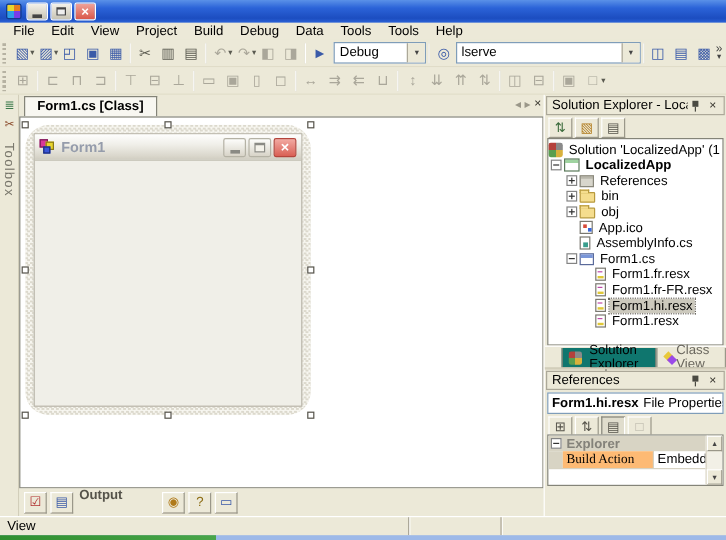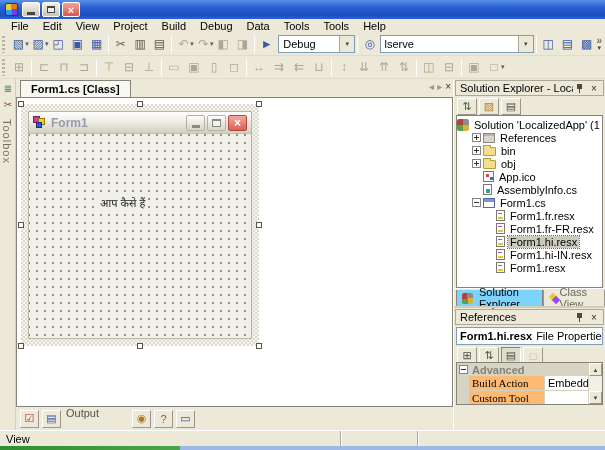--- a/index.html
+++ b/index.html
@@ -58,21 +58,21 @@
   .tabbar { position:absolute; top:0; left:0; right:0; height:18px; background:#ece9d8; display:flex; align-items:flex-end; }
   .doctab { margin-left:4px; height:17px; background:#f8f7f1; border:1px solid #848478; border-bottom:none;
     padding:0 10px; font-weight:bold; display:flex; align-items:center; }
   .tabnav { position:absolute; right:2px; top:2px; display:flex; gap:3px; }
   .tabnav span { font-size:10px; color:#9a9789; }
   .tabnav .tclose { color:#33312a; }
   .canvas { position:absolute; top:18px; left:0; right:0; bottom:23px; background:#fff; border:1px solid #848478; overflow:hidden; }
 
   
   .sel { position:absolute; left:4px; top:6px; width:238px; height:242px;
-    background:repeating-conic-gradient(#dcd9cd 0% 25%, #f7f6f0 0% 50%) 0 0/4px 4px; }
+    background:repeating-conic-gradient(#dcd9cd 0% 25%, #f7f6f0 0% 50%) 0 0/4px 4px;border-radius:20px; }
   .designform { position:absolute; inset:7px; background:#f0efe8; border:1px solid #b8b5a8; display:flex; flex-direction:column; }
   .formtitle { height:22px; background:linear-gradient(180deg,#fefefd 0%,#f0efe9 40%,#dad7cc 85%,#d0cdc1 100%);
     border-bottom:1px solid #c4c1b4; display:flex; align-items:center; padding:0 4px; }
   .formicon { position:relative; width:14px; height:13px; margin-right:4px; }
   .formicon i { position:absolute; display:block; }
   .formicon .sq1 { width:7px; height:7px; background:#d8389a; border:1px solid #7a1a56; left:0; top:0; }
   .formicon .sq2 { width:7px; height:7px; background:#e8d52f; border:1px solid #8a7a12; left:5px; top:2px; }
   .formicon .sq3 { width:6px; height:6px; background:#3a56d8; border:1px solid #1a2a7a; left:3px; top:6px; }
   .formtitle .ftext { font-weight:bold; font-size:12px; color:#959cab; flex:1; }
   .fbtns { display:flex; gap:2px; }
@@ -89,21 +89,21 @@
   .h.tl{left:-3px;top:-3px;} .h.tc{left:calc(50% - 3px);top:-3px;} .h.tr{right:-3px;top:-3px;}
   .h.ml{left:-3px;top:calc(50% - 3px);} .h.mr{right:-3px;top:calc(50% - 3px);}
   .h.bl{left:-3px;bottom:-3px;} .h.bc{left:calc(50% - 3px);bottom:-3px;} .h.br{right:-3px;bottom:-3px;}
 
   
   .outputbar { position:absolute; left:0; right:0; bottom:0; height:23px; background:#ece9d8; display:flex; align-items:center; gap:3px; padding-left:4px; }
   .obtn { width:19px; height:18px; border:1px solid; border-color:#fff #9a9789 #9a9789 #fff; background:#ece9d8;
     display:flex; align-items:center; justify-content:center; font-size:11px; }
   .obtn.tl { color:#b03030; }
   .obtn.op { color:#3a5aa8; }
-  .olabel { color:#55534a; margin:0 30px 12px 2px; }
+  .olabel { color:#55534a; margin:0 30px 12px 2px;font-weight:bold; }
   .obtn.c1 { color:#b07a1a; } .obtn.c2 { color:#8a6a10; } .obtn.c3 { color:#3a5aa8; }
 
   
   .dock { position:absolute; left:453px; top:79px; width:152px; bottom:20px; background:#ece9d8; border-left:1px solid #fff; }
   .panel-hdr { height:16px; display:flex; align-items:center; padding:0 2px 0 4px; border:1px solid #aca899; background:#ece9d8; margin:1px 1px 0 1px; }
   .panel-hdr .ptitle { flex:1; white-space:nowrap; overflow:hidden; font-size:11px; }
   .hbtn { width:14px; height:13px; display:flex; align-items:center; justify-content:center; font-size:10px; color:#33312a; }
   .pin { position:relative; width:12px; height:12px; }
   .pin::before { content:""; position:absolute; left:3px; top:2px; width:5px; height:5px; background:#4a4a42; }
   .pin::after { content:""; position:absolute; left:5px; top:7px; width:1px; height:4px; background:#4a4a42; }
@@ -136,21 +136,21 @@
   .ic-cs { width:9px; height:11px; background:#fff; border:1px solid #7a7870; }
   .ic-cs::after { content:""; position:absolute; right:1px; bottom:1px; width:4px; height:4px; background:#3a9e8e; }
   .ic-form { width:12px; height:10px; border:1px solid #5a6a9a; background:#fff; }
   .ic-form::before { content:""; position:absolute; left:0; top:0; right:0; height:3px; background:#7a96d8; }
   .ic-resx { width:9px; height:11px; background:#fff; border:1px solid #7a7870; }
   .ic-resx::before { content:""; position:absolute; left:1px; bottom:1px; width:5px; height:2px; background:#e0c838; }
   .ic-resx::after { content:""; position:absolute; left:1px; top:2px; width:4px; height:1px; background:#c04aa8; }
 
   .se-tabs { position:absolute; bottom:0; left:0; right:0; height:19px; background:#ece9d8; display:flex; align-items:stretch; padding:1px 0 0 2px; border-top:1px solid #fff; }
   .setab { display:flex; align-items:center; gap:3px; padding:0 5px; border:1px solid #9a9789; border-top:none; font-size:11px; color:#6a675e; }
-  .setab.active { background:#7dd3fc; color:#000; border-color:#848478; }
+  .setab.active { background:#0f766e; color:#000; border-color:#848478;margin-left:12px; }
   .ic-classview { width:11px; height:11px; position:relative; }
   .ic-classview::before { content:""; position:absolute; left:1px; top:1px; width:6px; height:6px; background:#e8c83a; transform:rotate(45deg); }
   .ic-classview::after { content:""; position:absolute; left:4px; top:4px; width:6px; height:6px; background:#9a4ae8; transform:rotate(45deg); }
 
   
   .props { position:absolute; top:227px; left:0; right:0; bottom:0; border-top:2px solid #d2ceba; }
   .propcombo { margin:2px 2px 0 2px; height:18px; background:#fff; border:1px solid #7f9db9; display:flex; align-items:center; overflow:hidden; }
   .propcombo .oname { font-weight:bold; padding:0 4px 0 3px; white-space:nowrap; }
   .propcombo .okind { color:#000; white-space:nowrap; flex:1; }
   .props-tbar { height:19px; display:flex; align-items:center; gap:2px; padding:2px 0 0 3px; }
@@ -318,23 +318,20 @@
             <span class="fbtns">
               <span class="fbtn">
                   <span class="minglyph"></span>
                 </span>
               <span class="fbtn">
                   <span class="restglyph"></span>
                 </span>
               <span class="fbtn fclose">×</span>
             </span>
           </div>
-          <div class="formclient">
-            <span class="greeting">आप कैसे हैं</span>
-          </div>
         </div>
         <span class="h tl"></span>
         <span class="h tc"></span>
         <span class="h tr"></span>
         <span class="h ml"></span>
         <span class="h mr"></span>
         <span class="h bl"></span>
         <span class="h bc"></span>
         <span class="h br"></span>
       </div>
@@ -362,20 +359,26 @@
       <span class="sbtn">⇅</span>
       <span class="sbtn b2">▧</span>
       <span class="sbtn b3">▤</span>
     </div>
     <div class="tree">
       <div class="trow">
         <span class="tsp" style="width:2px"></span>
           <span class="ticon ic-solution"></span>
         <span class="tlabel">Solution 'LocalizedApp' (1 project)</span>
       </div>
+      <div class="trow bold">
+        <span class="tsp" style="width:2px"></span>
+          <span class="exp minus"></span>
+        <span class="ticon ic-project"></span>
+        <span class="tlabel">LocalizedApp</span>
+      </div>
       <div class="trow">
         <span class="tsp" style="width:15px"></span>
           <span class="exp plus"></span>
         <span class="ticon ic-refs"></span>
         <span class="tlabel">References</span>
       </div>
       <div class="trow">
         <span class="tsp" style="width:15px"></span>
           <span class="exp plus"></span>
         <span class="ticon ic-folder"></span>
@@ -412,25 +415,20 @@
       </div>
       <div class="trow">
         <span class="tsp" style="width:39px"></span>
         <span class="ticon ic-resx"></span>
         <span class="tlabel">Form1.fr-FR.resx</span>
       </div>
       <div class="trow selected">
         <span class="tsp" style="width:39px"></span>
         <span class="ticon ic-resx"></span>
         <span class="tlabel">Form1.hi.resx</span>
-      </div>
-      <div class="trow">
-        <span class="tsp" style="width:39px"></span>
-        <span class="ticon ic-resx"></span>
-        <span class="tlabel">Form1.hi-IN.resx</span>
       </div>
       <div class="trow">
         <span class="tsp" style="width:39px"></span>
         <span class="ticon ic-resx"></span>
         <span class="tlabel">Form1.resx</span>
       </div>
     </div>
     <div class="se-tabs" style="bottom:auto; top:209px;">
       <span class="setab active">
         <span class="ticon ic-solution" style="width:11px;height:11px"></span>
@@ -458,32 +456,27 @@
       <div class="props-tbar">
         <span class="pbtn raised">⊞</span>
         <span class="pbtn raised">⇅</span>
         <span class="pbtn pressed">▤</span>
         <span class="pbtn disabled">□</span>
       </div>
       <div class="pgrid">
         <div class="pg-inner">
           <div class="pcat">
             <span class="pcatbox"></span>
-            <span class="pcatlabel">Advanced</span>
+            <span class="pcatlabel">Explorer</span>
           </div>
           <div class="prow">
             <span class="pindent"></span>
             <span class="pname">Build Action</span>
             <span class="pval">Embedded Resour</span>
           </div>
-          <div class="prow">
-            <span class="pindent"></span>
-            <span class="pname">Custom Tool</span>
-            <span class="pval"></span>
-          </div>
         </div>
         <div class="pscroll">
           <span class="scbtn up">▴</span>
           <span class="scbtn down">▾</span>
         </div>
       </div>
     </div>
   </div>
 
   <div class="status">

